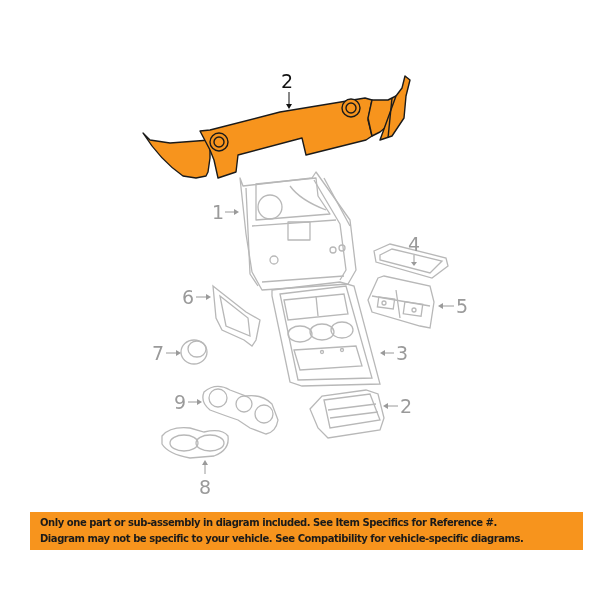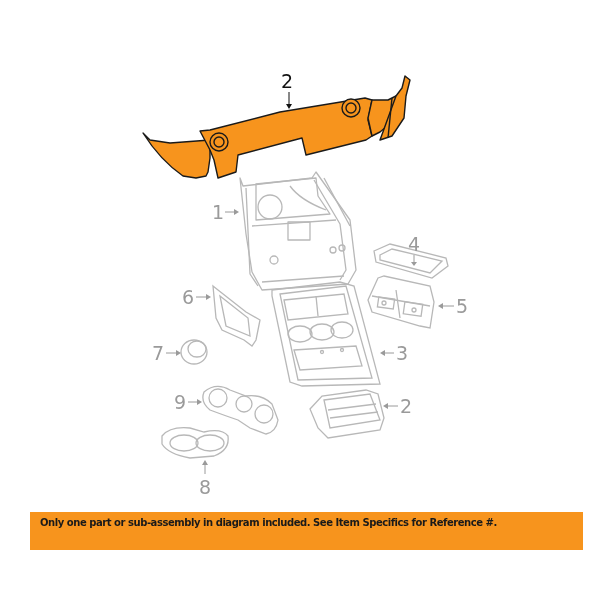--- a/index.html
+++ b/index.html
@@ -136,13 +136,14 @@
 <div class="callout" style="left:456px; top:297px;">5</div>
 <div class="callout" style="left:182px; top:288px;">6</div>
 <div class="callout" style="left:396px; top:344px;">3</div>
 <div class="callout" style="left:152px; top:344px;">7</div>
 <div class="callout" style="left:174px; top:393px;">9</div>
 <div class="callout" style="left:400px; top:397px;">2</div>
 <div class="callout" style="left:199px; top:478px;">8</div>
 
 <div class="banner">
   <div>Only one part or sub-assembly in diagram included. See Item Specifics for Reference #.</div>
+  <div>Diagram may not be specific to your vehicle. See Compatibility for vehicle-specific diagrams.</div>
 </div>
 
 </body></html>

